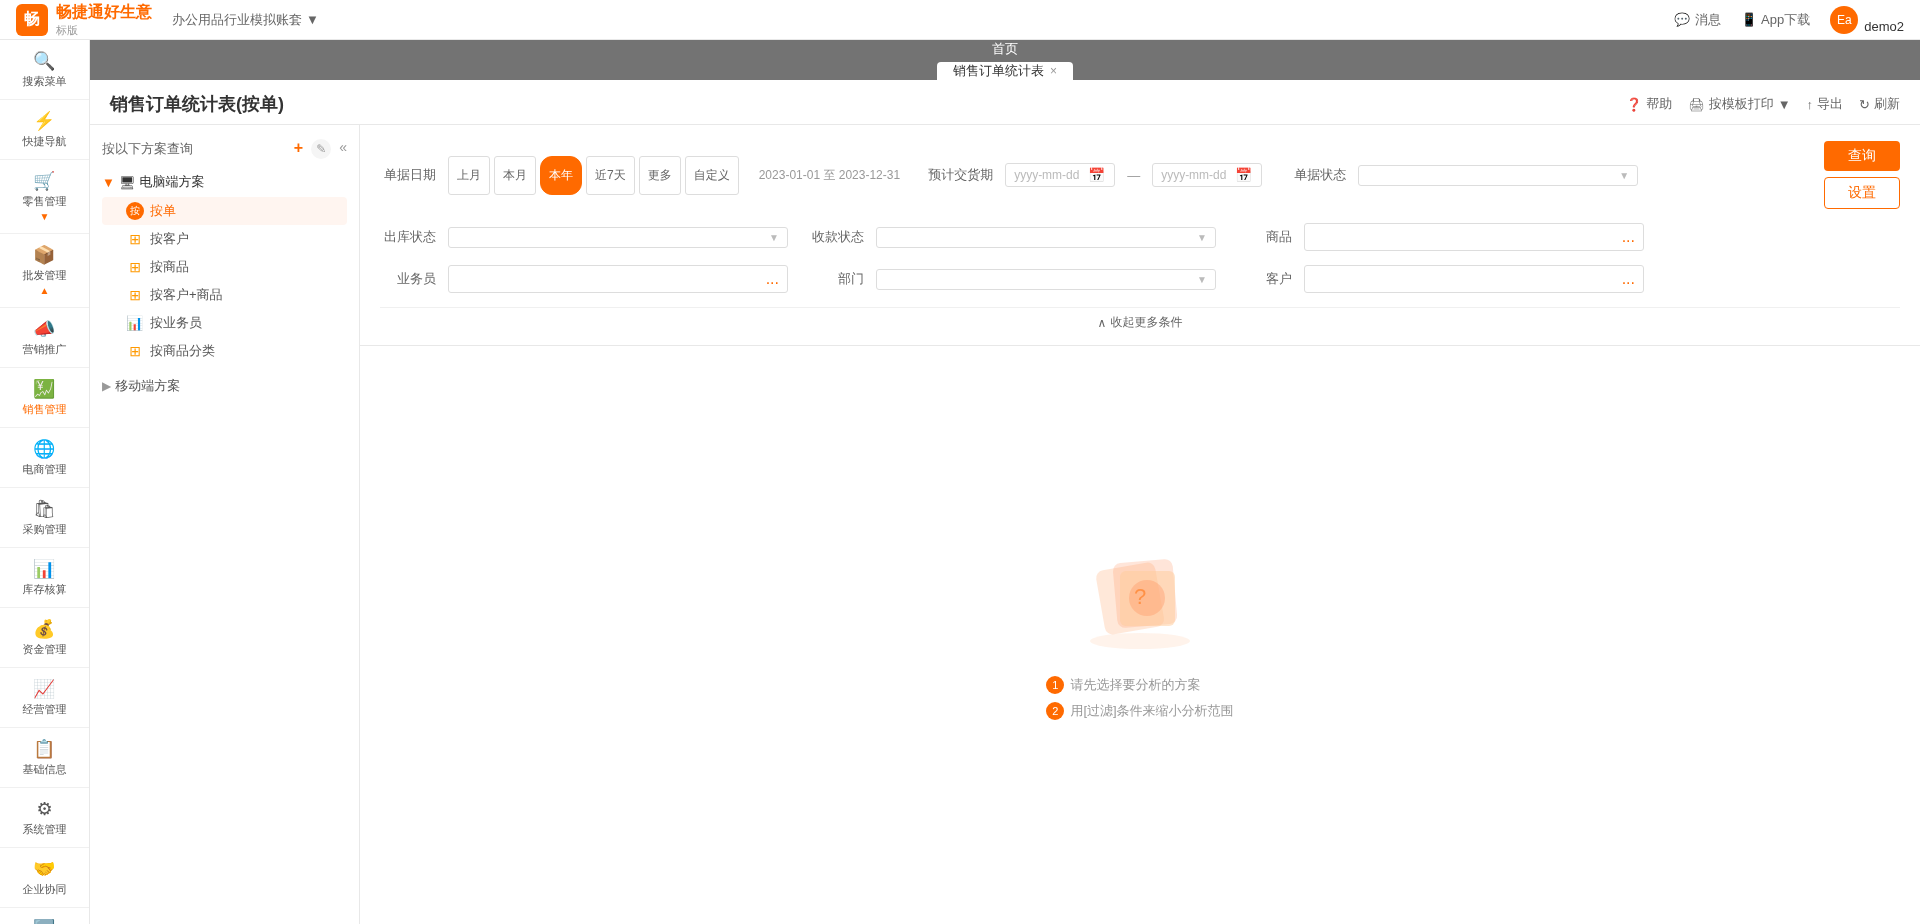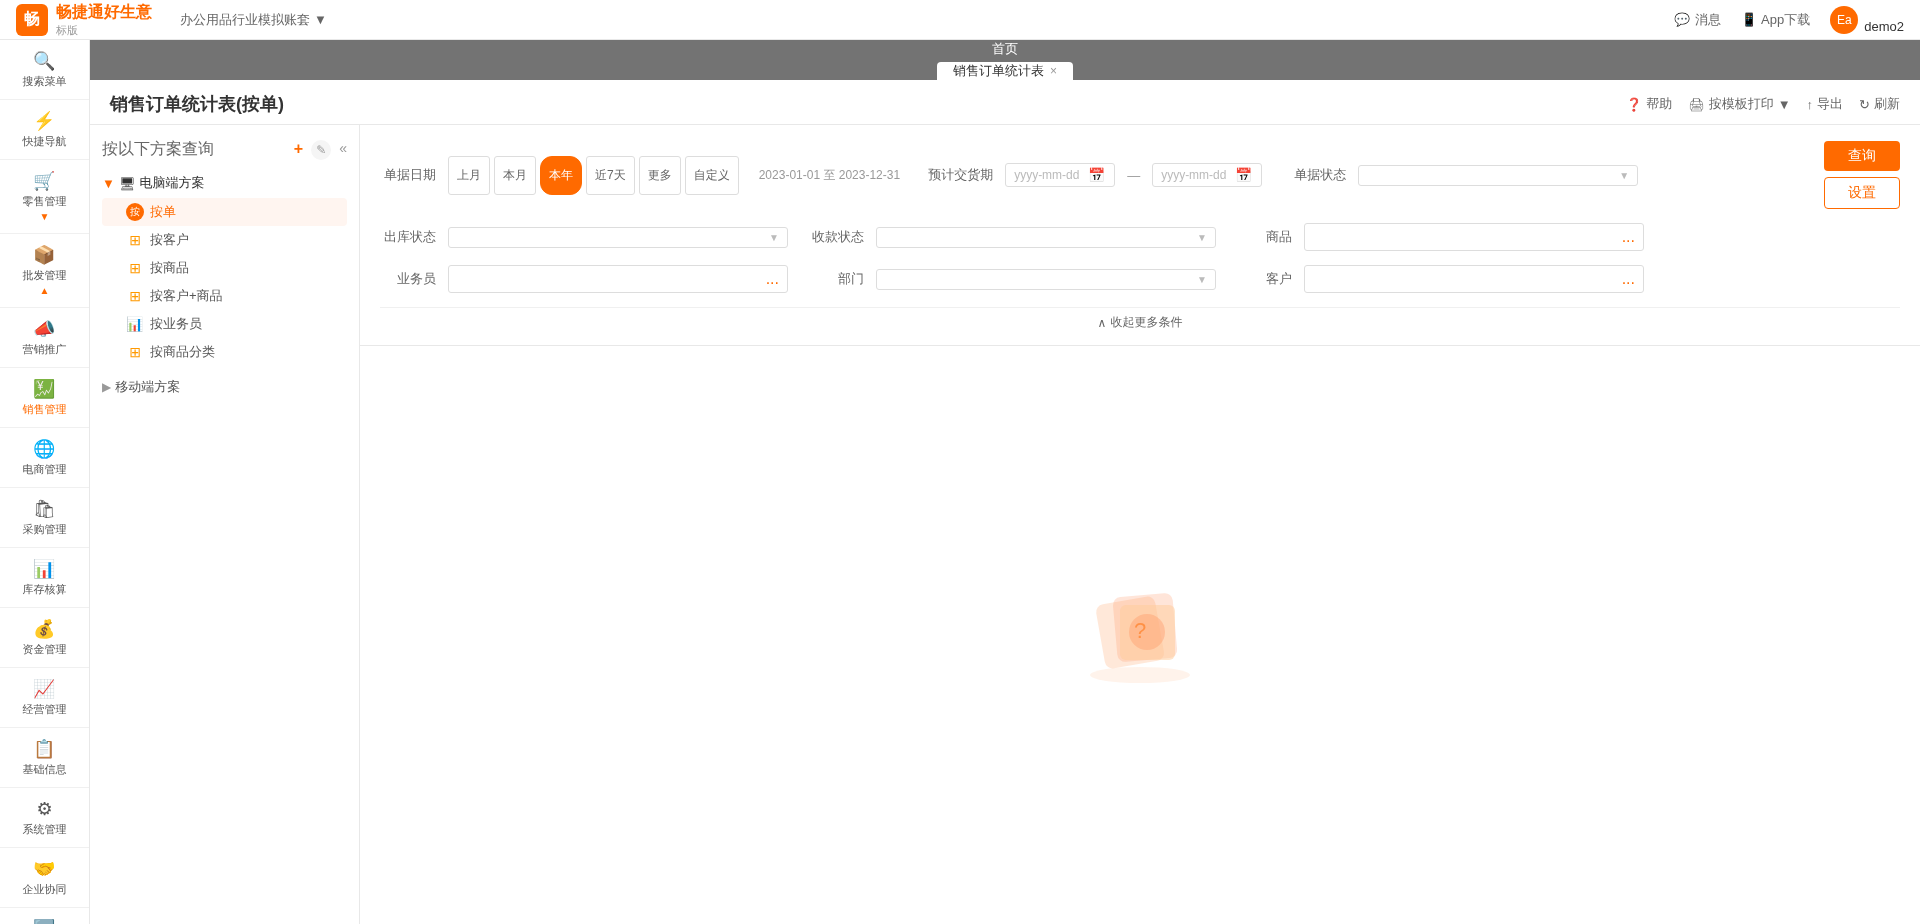--- a/index.html
+++ b/index.html
@@ -36,21 +36,21 @@
     .content-area { flex: 1; display: flex; flex-direction: column; overflow: hidden; background: #fca5a5; }
     .page-title { font-size: 18px; font-weight: 600; color: #333; }
     .header-btn { display: flex; align-items: center; gap: 4px; color: #666; font-size: 13px; cursor: pointer; }
 
     
     .body-panel { display: flex; flex: 1; overflow: hidden; }
 
     
     .left-panel { width: 270px; background: #fff; border-right: 1px solid #e8e8e8; padding: 10px 0; overflow-y: auto; }
     .left-panel-header { display: flex; align-items: center; justify-content: space-between; padding: 4px 12px 8px; }
-    .left-panel-title { font-size: 16px; color: #666; }
+    .left-panel-title { font-size: 13px; color: #666; }
     .left-panel-icons { display: flex; gap: 8px; }
     .left-panel-icons span { color: #999; cursor: pointer; font-size: 14px; }
     .scheme-section { padding: 0 12px; }
     .scheme-parent { display: flex; align-items: center; gap: 4px; font-size: 13px; color: #333; padding: 6px 0; cursor: pointer; }
     .scheme-child { padding: 5px 8px 5px 24px; display: flex; align-items: center; gap: 6px; cursor: pointer; color: #555; font-size: 13px; border-radius: 4px; }
     .scheme-child.active { background: #fff5f0; color: #ff6a00; }
     .scheme-child-icon { width: 18px; height: 18px; border-radius: 50%; background: #ff6a00; display: flex; align-items: center; justify-content: center; color: #fff; font-size: 10px; flex-shrink: 0; }
     .scheme-child-icon2 { width: 18px; height: 18px; display: flex; align-items: center; justify-content: center; color: #ff9900; font-size: 14px; flex-shrink: 0; }
     .move-section { padding: 4px 8px 4px 12px; display: flex; align-items: center; gap: 4px; color: #555; font-size: 13px; cursor: pointer; }
 
@@ -90,21 +90,21 @@
 
   <div class="top-bar">
     <div class="top-bar-left">
       <div class="top-bar-logo">
         <span>畅</span>
       </div>
       <div>
         <div style="font-size:16px;font-weight:bold;color:#ff6a00;">畅捷通好生意</div>
         <div style="font-size:11px;color:#999;">标版</div>
       </div>
-      <div style="display:flex;align-items:center;gap:4px;margin-left:20px;color:#666;font-size:13px;cursor:pointer;">
+      <div style="display:flex;align-items:center;gap:4px;margin-left:12px;color:#666;font-size:13px;cursor:pointer;">
         <span>办公用品行业模拟账套</span>
         <span>▼</span>
       </div>
     </div>
     <div class="top-bar-right">
       <div class="top-bar-icon">
         <span>💬</span>
         <span>消息</span>
       </div>
       <div class="top-bar-icon">
@@ -376,19 +376,29 @@
               <div style="position:relative;width:140px;height:110px;">
                 <svg width="140" height="110" viewBox="0 0 140 110">
                   <ellipse cx="70" cy="95" rx="50" ry="8" fill="#ffe0cc" opacity="0.4"></ellipse>
                   <rect x="30" y="20" width="60" height="65" rx="8" fill="#ffb380" opacity="0.3" transform="rotate(-10 60 52)"></rect>
                   <rect x="45" y="15" width="60" height="65" rx="8" fill="#ff9966" opacity="0.25" transform="rotate(-5 75 47)"></rect>
                   <rect x="50" y="25" width="55" height="55" rx="6" fill="#ffcc99" opacity="0.5"></rect>
                   <circle cx="77" cy="52" r="18" fill="#ff9966" opacity="0.4"></circle>
                   <text x="70" y="58" text-anchor="middle" font-size="22" fill="#ff6a00" opacity="0.5">?</text>
                 </svg>
               </div>
+              <div class="empty-text">
+                <ul>
+                  <li>
+                    <span>请先选择要分析的方案</span>
+                  </li>
+                  <li>
+                    <span>用[过滤]条件来缩小分析范围</span>
+                  </li>
+                </ul>
+              </div>
             </div>
           </div>
         </div>
       </div>
     </div>
   </div>
 </div>
 
 </body></html>

